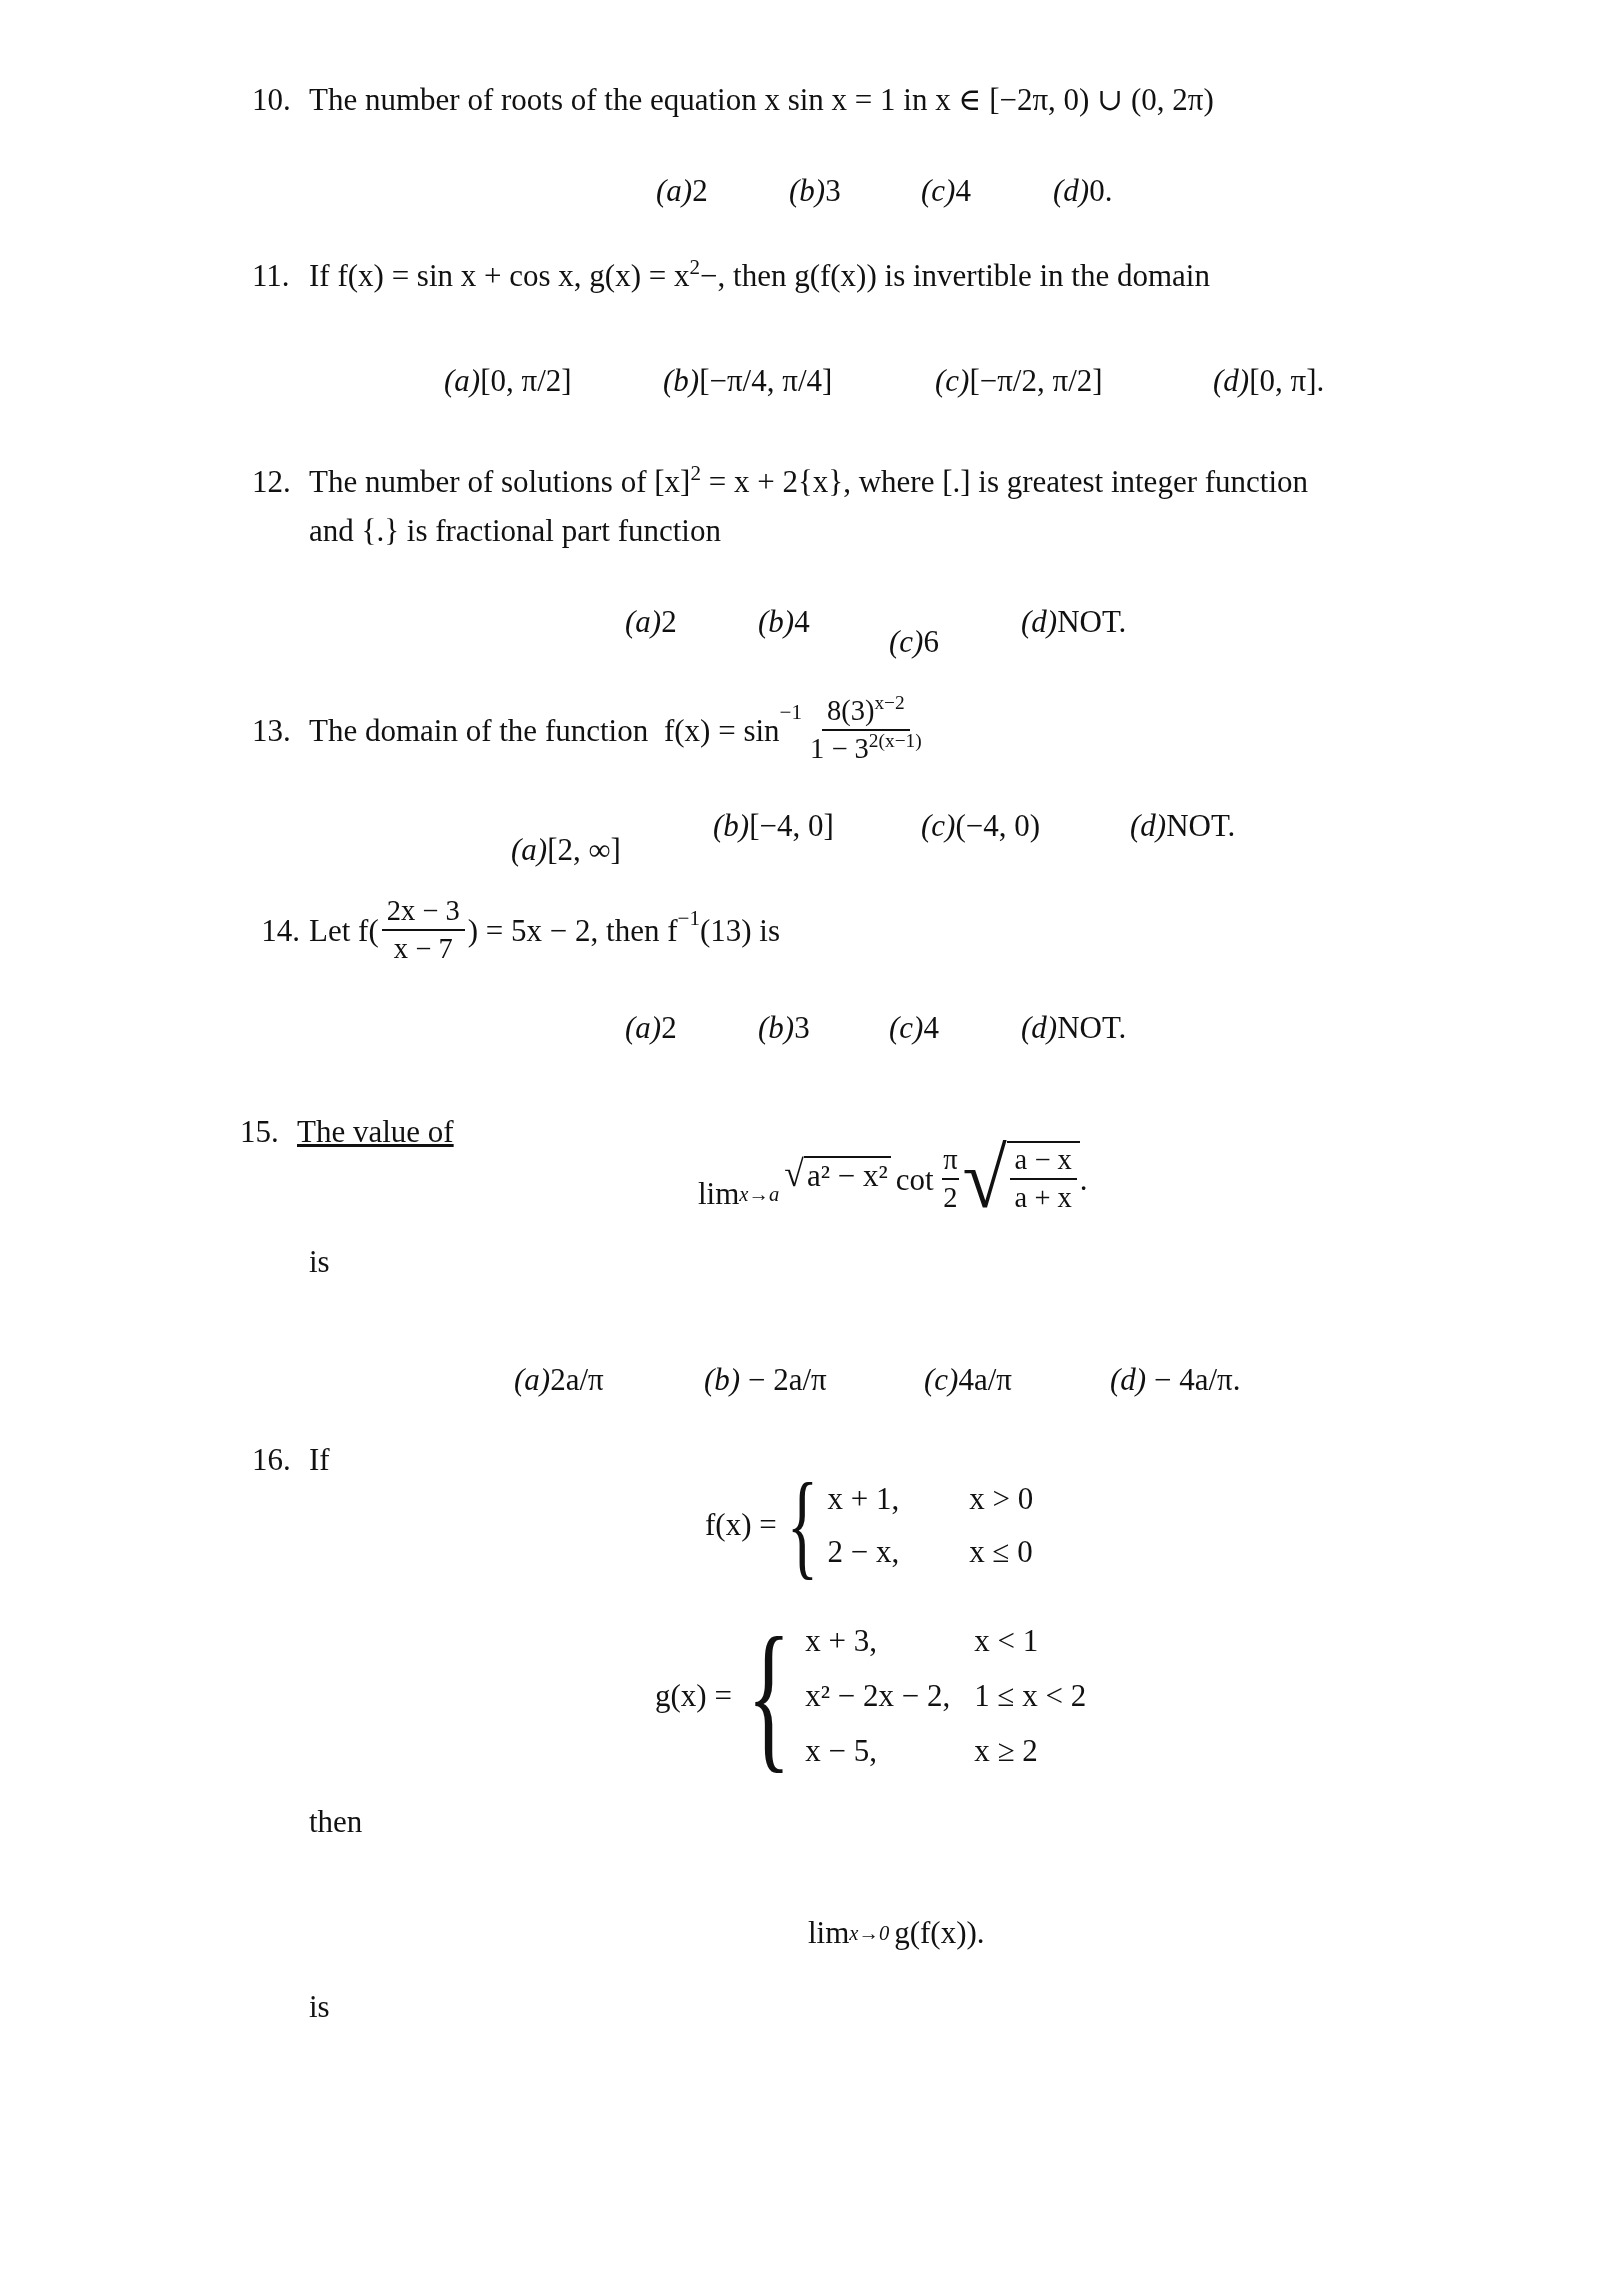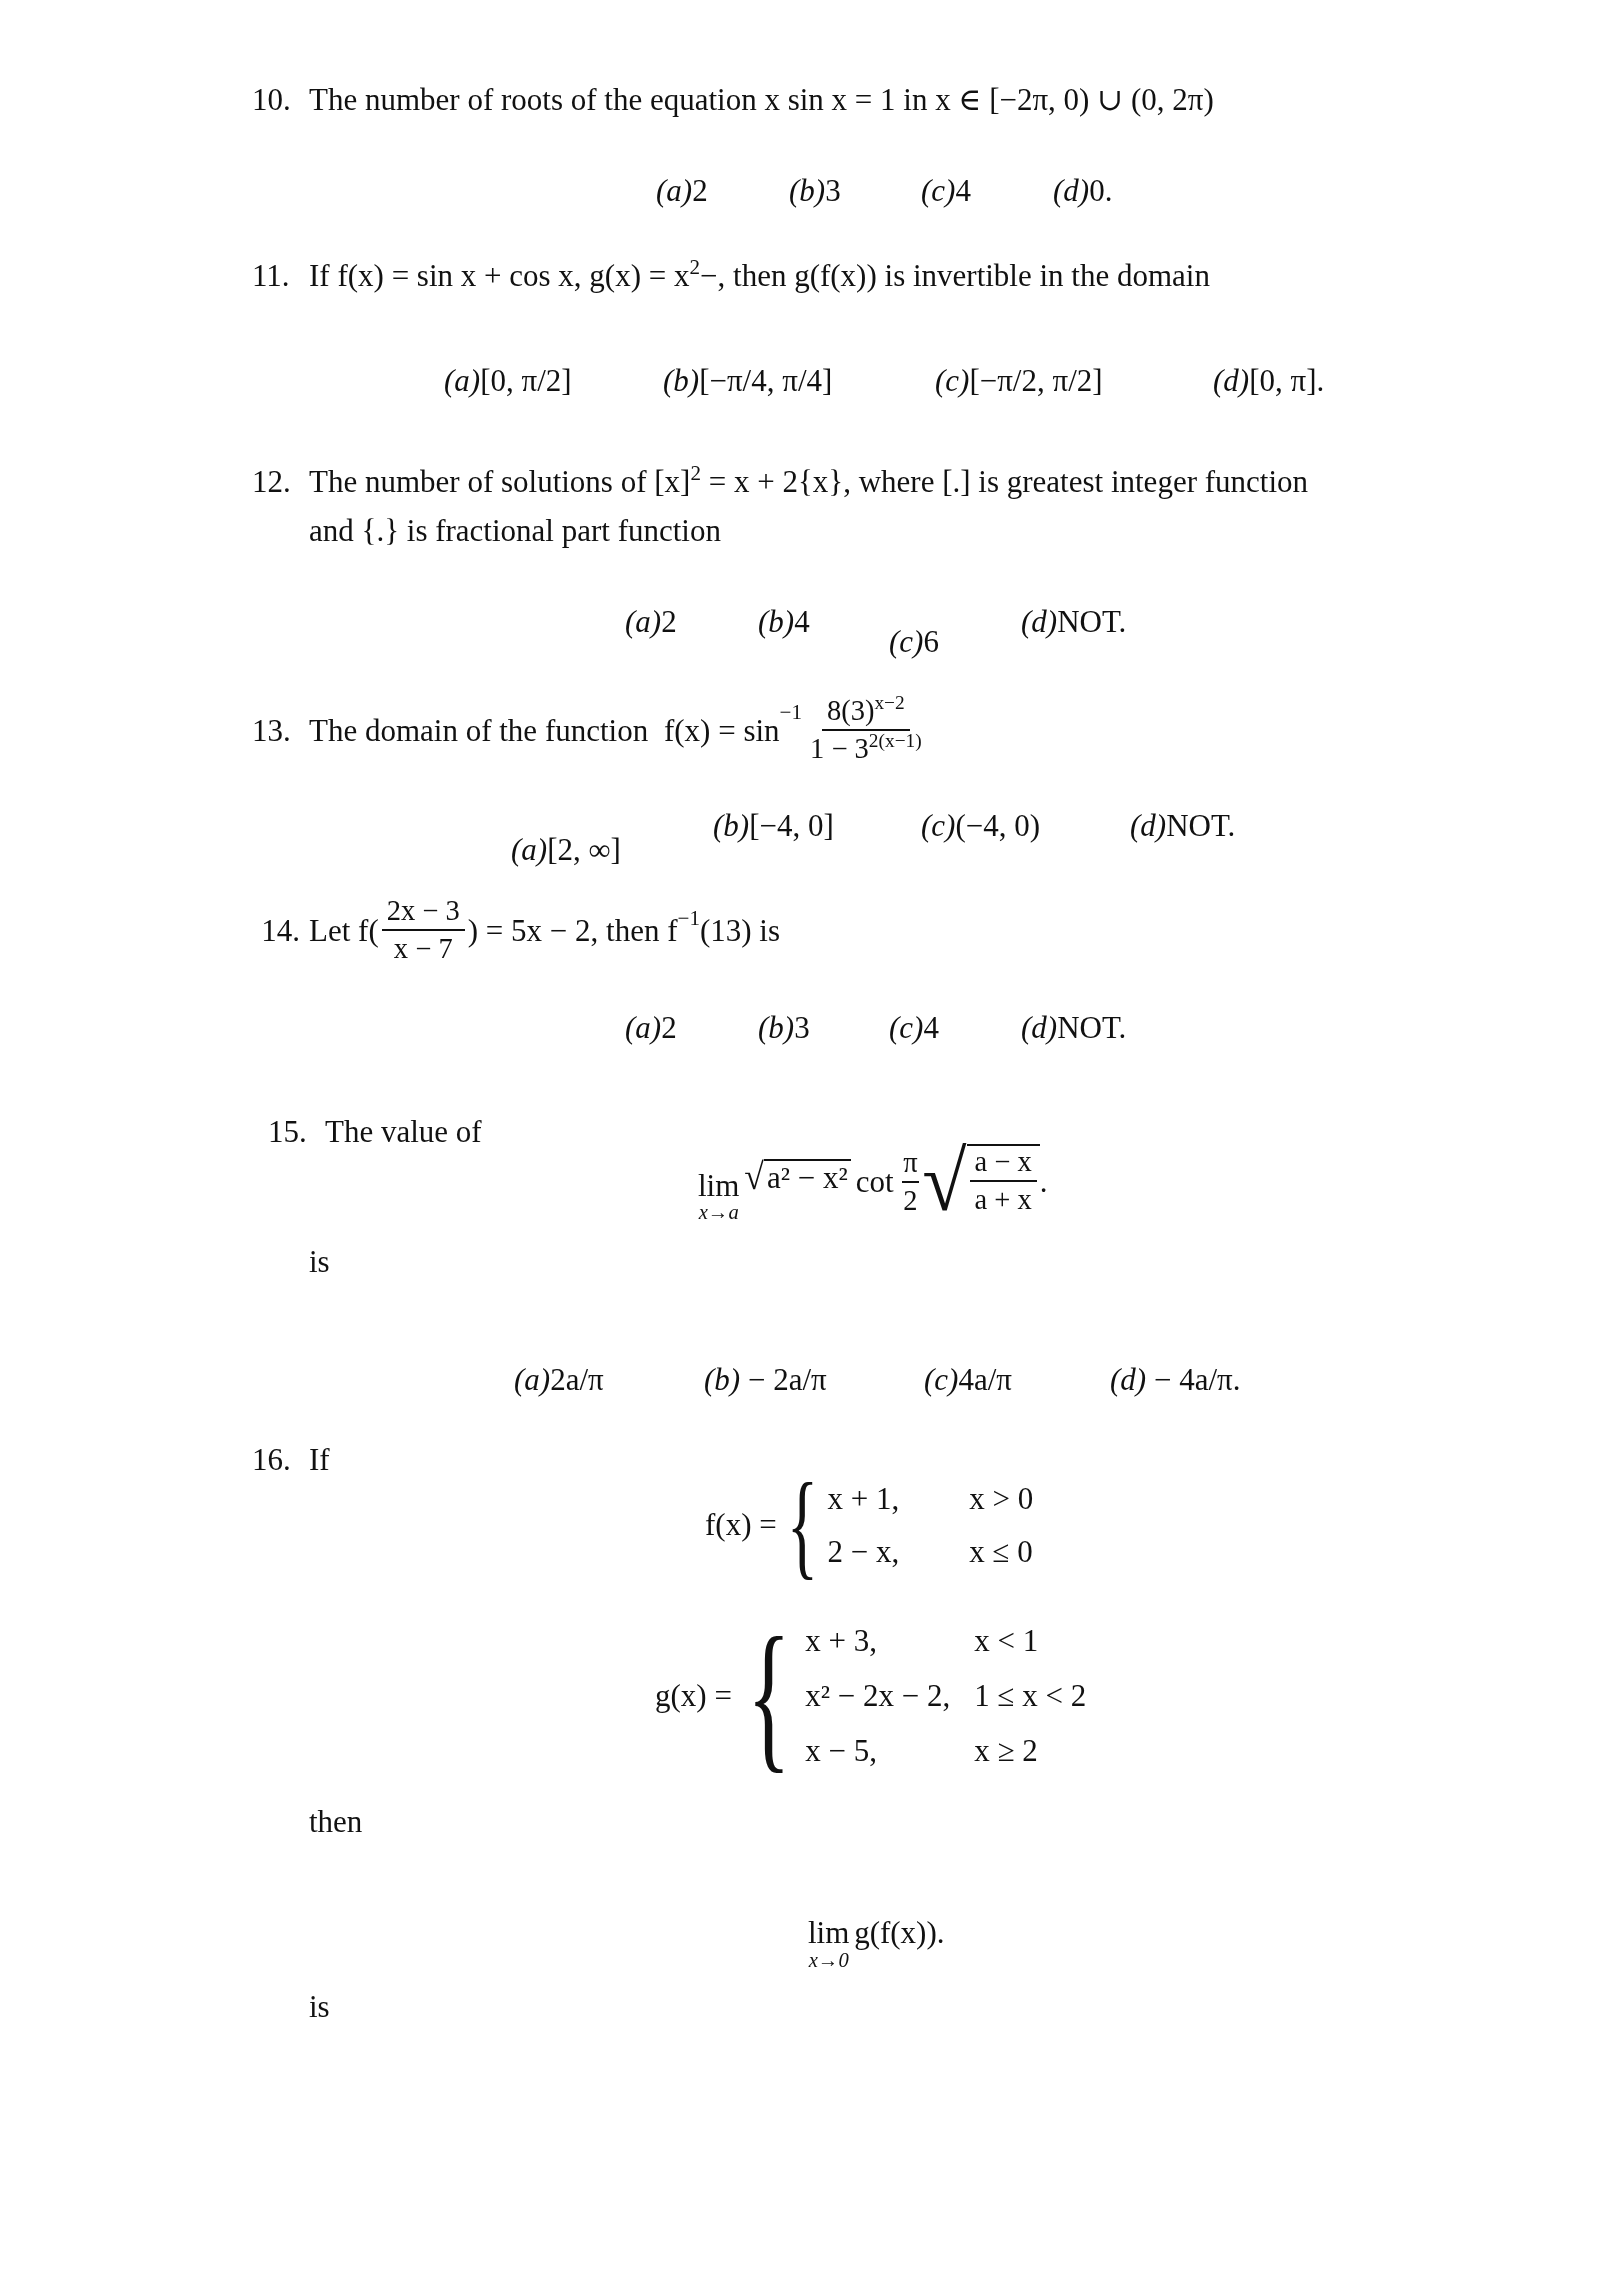--- a/index.html
+++ b/index.html
@@ -19,21 +19,21 @@
   .opt { font-size: 31px; font-family: "Liberation Serif", "DejaVu Serif", serif; }
   .opt .lbl { font-style: italic; }
 
   
   .frac { display: inline-flex; flex-direction: column; align-items: center; vertical-align: middle; margin: 0 3.2px; }
   .frac .num { padding: 0 4.8px 3.2px 4.8px; border-bottom: 2px solid #111; line-height: 1.05; }
   .frac .den { padding: 3.2px 4.8px 0 4.8px; line-height: 1.05; }
   .small-frac { font-size: 28.5px; }
 
   
-  .lim { display: inline-flex; flex-direction: column; align-items: center; vertical-align: top; margin-right: 4.8px; text-align: right; }
+  .lim { display: inline-flex; flex-direction: row; align-items: center; vertical-align: top; margin-right: 4.8px; text-align: right; }
   .lim .sub { font-size: 20.6px; font-style: italic; margin-top: 1.6px; }
 
   
   .sqrt { display: inline-flex; align-items: stretch; vertical-align: middle; }
   .sqrt .rad { font-size: 1.15em; line-height: 1; transform: scaleY(1.05); }
   .sqrt .body { border-top: 2px solid #111; padding: 1.6px 3.2px 0 3.2px; }
   .sqrt-big .rad { font-size: 2.6em; line-height: 0.95; }
 
   
   .pw { display: inline-flex; align-items: center; }
@@ -110,21 +110,21 @@
       <span>(13)</span>
       <span style="white-space:pre;"> is</span>
   </div>
   <div class="abs" style="top:1010px; left:0;">
     <span class="abs opt" style="left:625px;"><span class="lbl">(a)</span><span>2</span></span>
     <span class="abs opt" style="left:758px;"><span class="lbl">(b)</span><span>3</span></span>
     <span class="abs opt" style="left:889px;"><span class="lbl">(c)</span><span>4</span></span>
     <span class="abs opt" style="left:1021px;"><span class="lbl">(d)</span><span class="m">NOT.</span></span>
   </div>
 
-  <div class="abs txt" style="left:268px; top:1116px;">
+  <div class="abs txt" style="left:240px; top:1116px;text-decoration:underline;">
     <span class="qnum">15.</span><span>The value of</span>
   </div>
   <div class="abs txt" style="left:698px; top:1141px; display:flex; align-items:center;">
     <span class="lim" style="margin-top:28.5px;">
       <span class="up">lim</span>
       <span class="sub">x→a</span>
     </span>
     <span class="sqrt" style="margin-top:-11px;">
       <span class="rad">√</span>
         <span class="body m">a² − x²</span>

